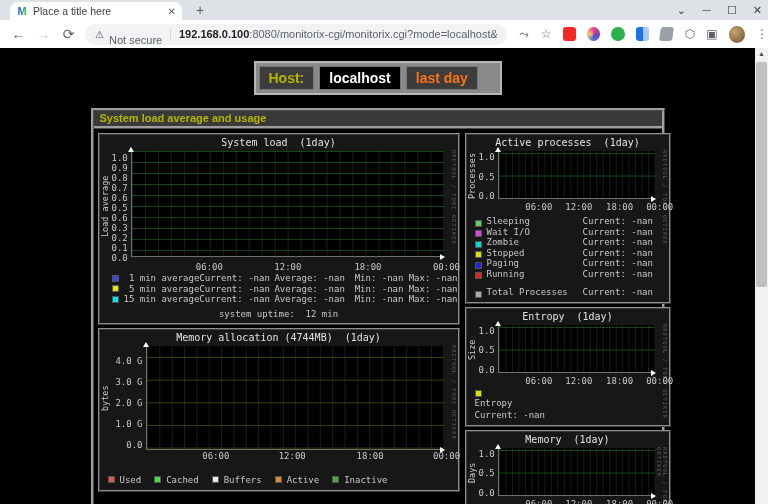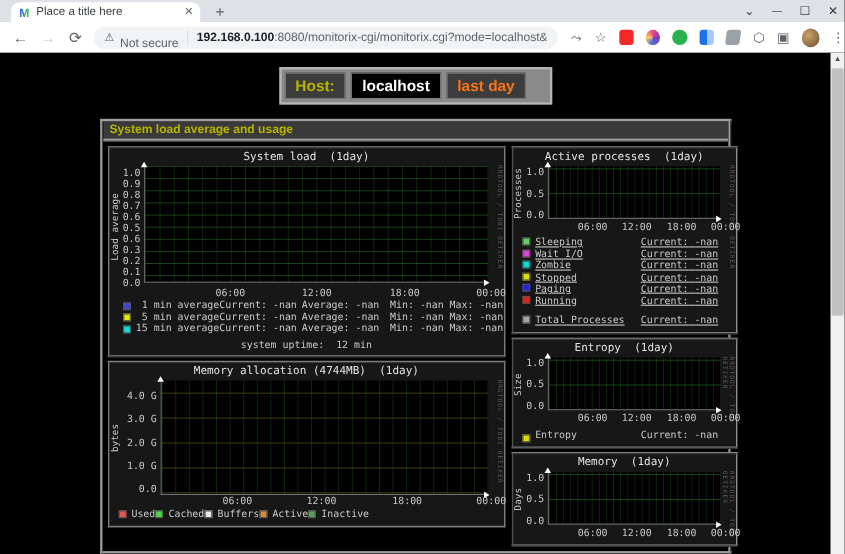--- a/index.html
+++ b/index.html
@@ -81,27 +81,27 @@
   .xticks { position:relative; height:11px; font-size:9px; color:#c8c8c8; }
   .xticks span { position:absolute; transform:translateX(-50%);padding-left:15px; }
   .xticks span:nth-child(1){ left:20%; } .xticks span:nth-child(2){ left:46%; }
   .xticks span:nth-child(3){ left:72.5%; } .xticks span:nth-child(4){ left:98.5%; }
 
   .sw { display:inline-block; width:7px; height:7px; border:1px solid #555; margin-right:5px; flex:none; }
   .lrow { display:flex; align-items:center; font-size:9px; padding-left:12px; line-height:10.5px; white-space:pre; }
   .l-name { width:78px; } .l-c { width:86px; } .l-a { width:92px; } .l-mi { width:62px; } .l-ma { flex:1; }
   .cfooter { text-align:center; font-size:9px; color:#c8c8c8; margin-top:4px; white-space:pre; }
 
-  .mem-legend { display:flex; gap:0; font-size:9px; padding-left:8px; align-items:center; line-height:12px; }
+  .mem-legend { display:flex; gap:13px; font-size:9px; padding-left:8px; align-items:center; line-height:12px;margin-top:12px; }
   .mem-legend .item { display:flex; align-items:center; }
 
-  .prow { display:flex; align-items:flex-start; font-size:9px; padding-left:8px; line-height:10.5px;text-decoration:underline; }
+  .prow { display:flex; align-items:flex-end; font-size:9px; padding-left:8px; line-height:10.5px; }
   .prow .l-name { width:96px; } .prow .l-c { flex:1; }
   .prow.total { margin-top:8px; }
-  .single-legend { display:flex; align-items:flex-end; font-size:9px; padding-left:8px; line-height:12px; }
+  .single-legend { display:flex; align-items:flex-start; font-size:9px; padding-left:8px; line-height:12px;flex-direction:column; }
   .single-legend .l-name { width:96px; } .single-legend .l-c { flex:1; }
 
   
   .sl .plot { height:106px; } .sl .yticks { height:110px; padding-top:2px; }
   .mem .plot { height:104px; } .mem .yticks { height:104px; padding-top:10px; }
   .small .plot { height:48px; } .small .yticks { height:50px; padding-top:1px; }
   .sl .plot { background-size:100% 10.5%, 4.16% 100%; }
   .mem .plot { background-size:100% 22%, 4.16% 100%; background-position:0 11px,0 0; }
   .small .plot { background-size:100% 48%, 4.16% 100%; background-position:0 2px,0 0; }
 

